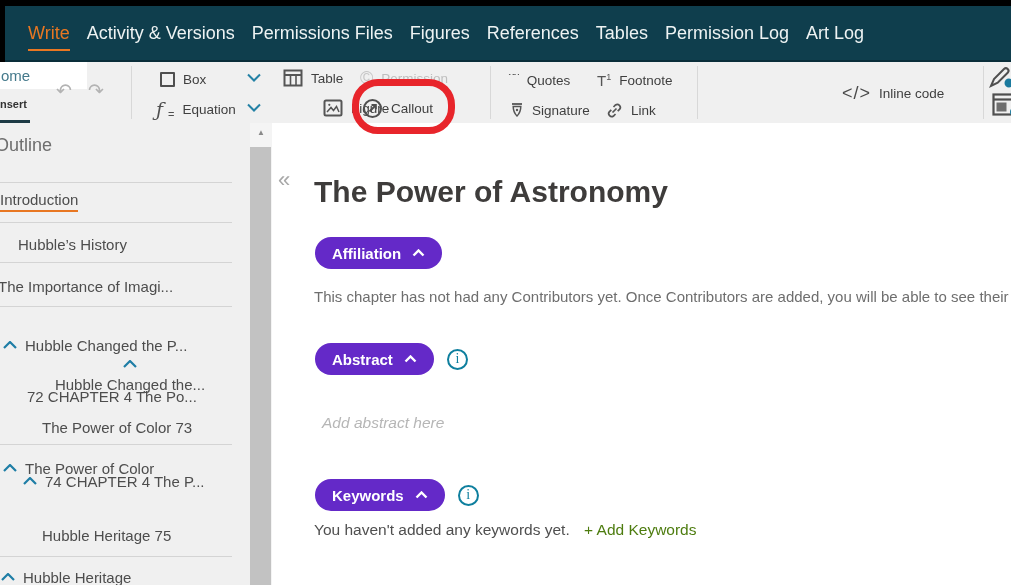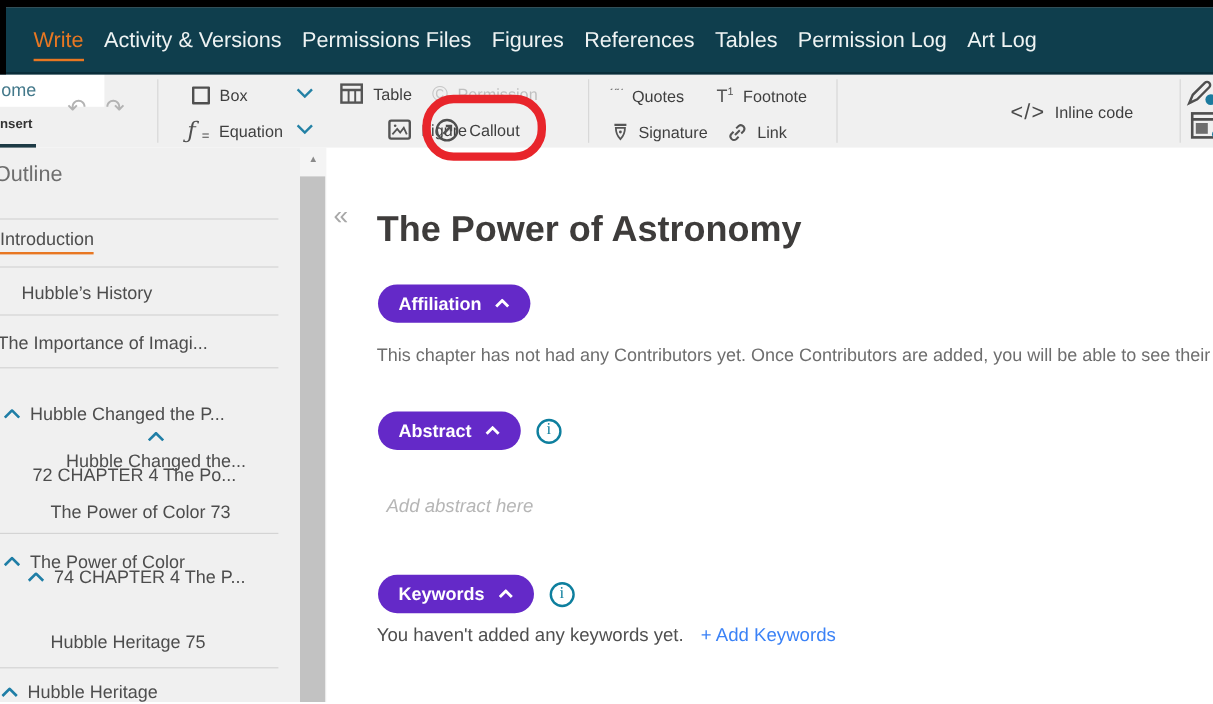--- a/index.html
+++ b/index.html
@@ -69,21 +69,21 @@
   .pill-row { position:absolute; display:flex; align-items:center; gap:13px; }
   .pill { display:flex; align-items:center; gap:11px; height:32px; padding:0 17px; background:#6429c8;
           border-radius:17px; color:#fff; font-size:15px; font-weight:bold; cursor:pointer; }
   .info-icon { width:21px; height:21px; border:2px solid #0e7f9e; border-radius:50%; color:#0e7f9e;
                display:flex; align-items:center; justify-content:center;
                font-family:"Liberation Serif", serif; font-size:14px; cursor:pointer; }
   .contrib-text { position:absolute; left:42px; top:165px; right:0; font-size:15px; color:#6e6e6e;
                   white-space:nowrap; overflow:hidden; }
   .placeholder-text { position:absolute; left:50px; top:291px; font-size:15.5px; font-style:italic; color:#b6b6b6; }
   .kw-line { position:absolute; left:42px; top:398px; font-size:15.5px; color:#4f4f4f; white-space:nowrap; }
-  .kw-link { color:#3b82f6; margin-left:10px; cursor:pointer; }
+  .kw-link { color:#4d7c0f; margin-left:10px; cursor:pointer; }
 </style>
 </head>
 <body>
 
 <div id="screen">
 
   <div class="top-black"></div>
   <div class="left-black"></div>
 
   <div class="nav">

